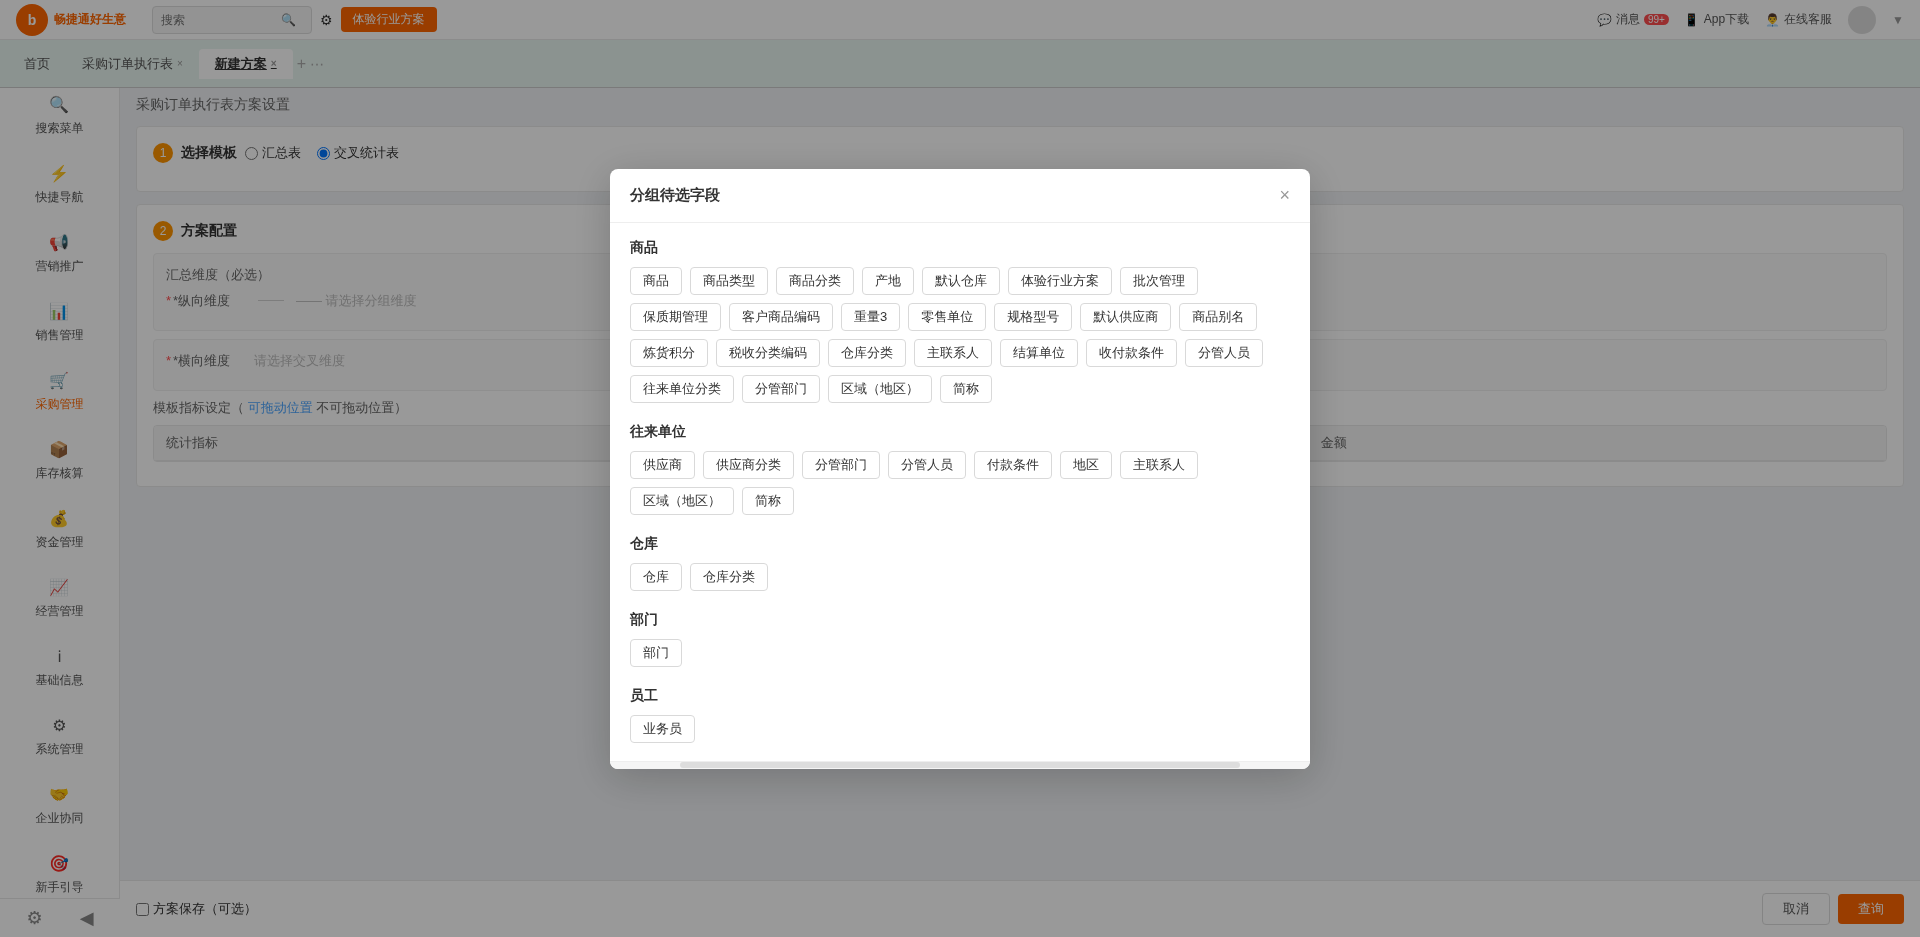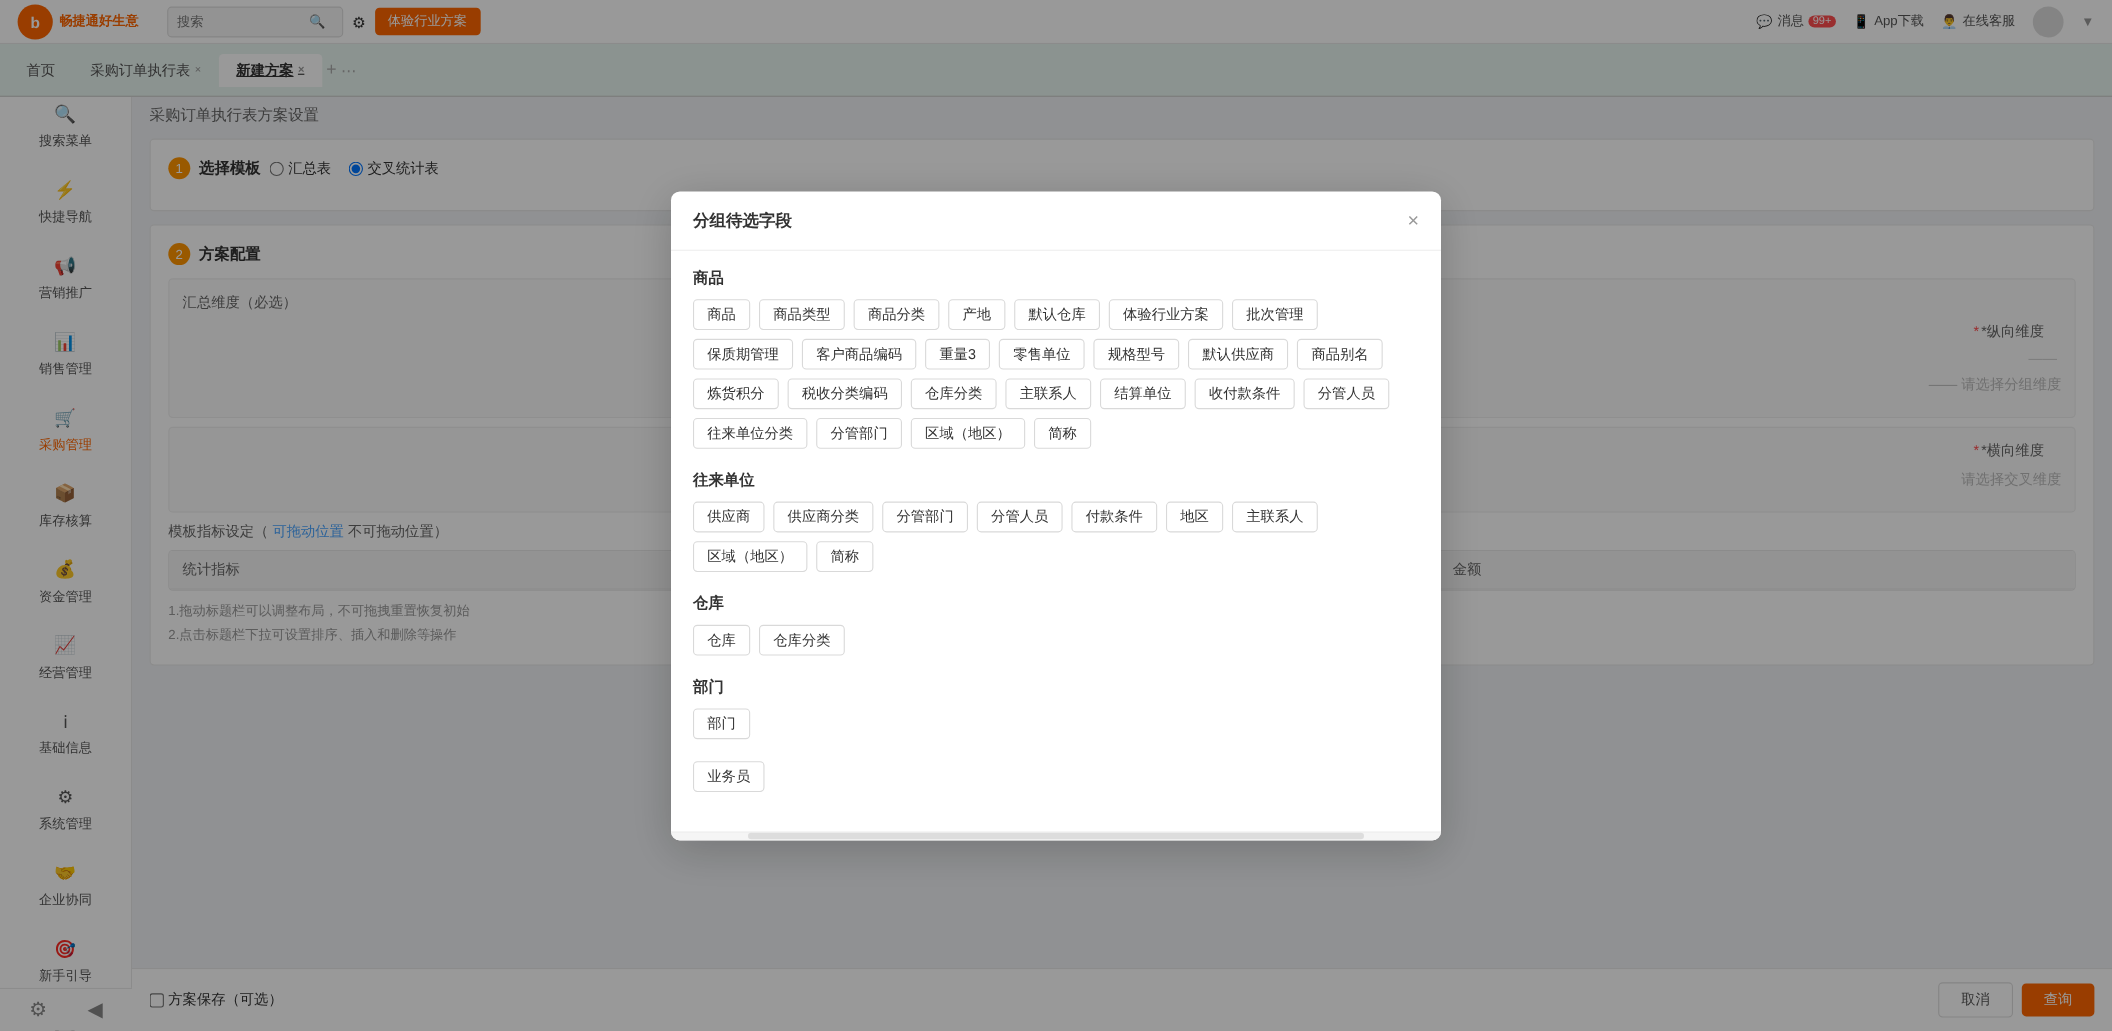--- a/index.html
+++ b/index.html
@@ -151,21 +151,21 @@
       border-radius: 50%;
       display: flex; align-items: center; justify-content: center;
       font-size: 12px;
     }
     .section-title { font-size: 14px; font-weight: bold; color: #333; }
 
     .radio-group { display: flex; align-items: center; gap: 16px; }
     .radio-item { display: flex; align-items: center; gap: 4px; font-size: 13px; cursor: pointer; }
 
     .form-row {
-      display: flex; align-items: flex-end; gap: 8px; margin-bottom: 8px; flex-direction: column;
+      display: flex; align-items: flex-start; gap: 8px; margin-bottom: 8px;
     }
     .form-label { color: #666; min-width: 80px; font-size: 13px; }
     .required { color: #ff4d4f; margin-right: 2px; }
 
     .sub-section {
       background: #fafafa; padding: 12px;
       border: 1px solid #eee; border-radius: 4px;
       margin-bottom: 8px;
     }
     .sub-title { font-size: 13px; color: #666; margin-bottom: 8px; }
@@ -458,24 +458,20 @@
           <span>统计指标</span>
         </div>
         <div class="stats-col">
           <span>主数量</span>
           <span style="font-size:10px;color:#aaa;">▼</span>
         </div>
         <div class="stats-col">
           <span>金额</span>
         </div>
       </div>
-    </div>
-    <div class="hint-text">
-      <div>1.拖动标题栏可以调整布局，不可拖拽重置恢复初始</div>
-      <div>2.点击标题栏下拉可设置排序、插入和删除等操作</div>
     </div>
   </div>
 </div>
 
 <div class="modal-overlay">
   <div class="modal">
     <div class="modal-header">
       <span class="modal-title">分组待选字段</span>
       <span class="modal-close">×</span>
     </div>
@@ -536,20 +532,21 @@
       </div>
 
       <div class="field-group">
         <div class="field-group-title">部门</div>
         <div class="field-tags">
           <span class="field-tag">部门</span>
         </div>
       </div>
 
       <div class="field-group">
+        <div class="field-group-title">员工</div>
         <div class="field-tags">
           <span class="field-tag">业务员</span>
         </div>
       </div>
 
     </div>
 
     <div class="modal-hscroll">
       <div class="modal-hscroll-thumb"></div>
     </div>

